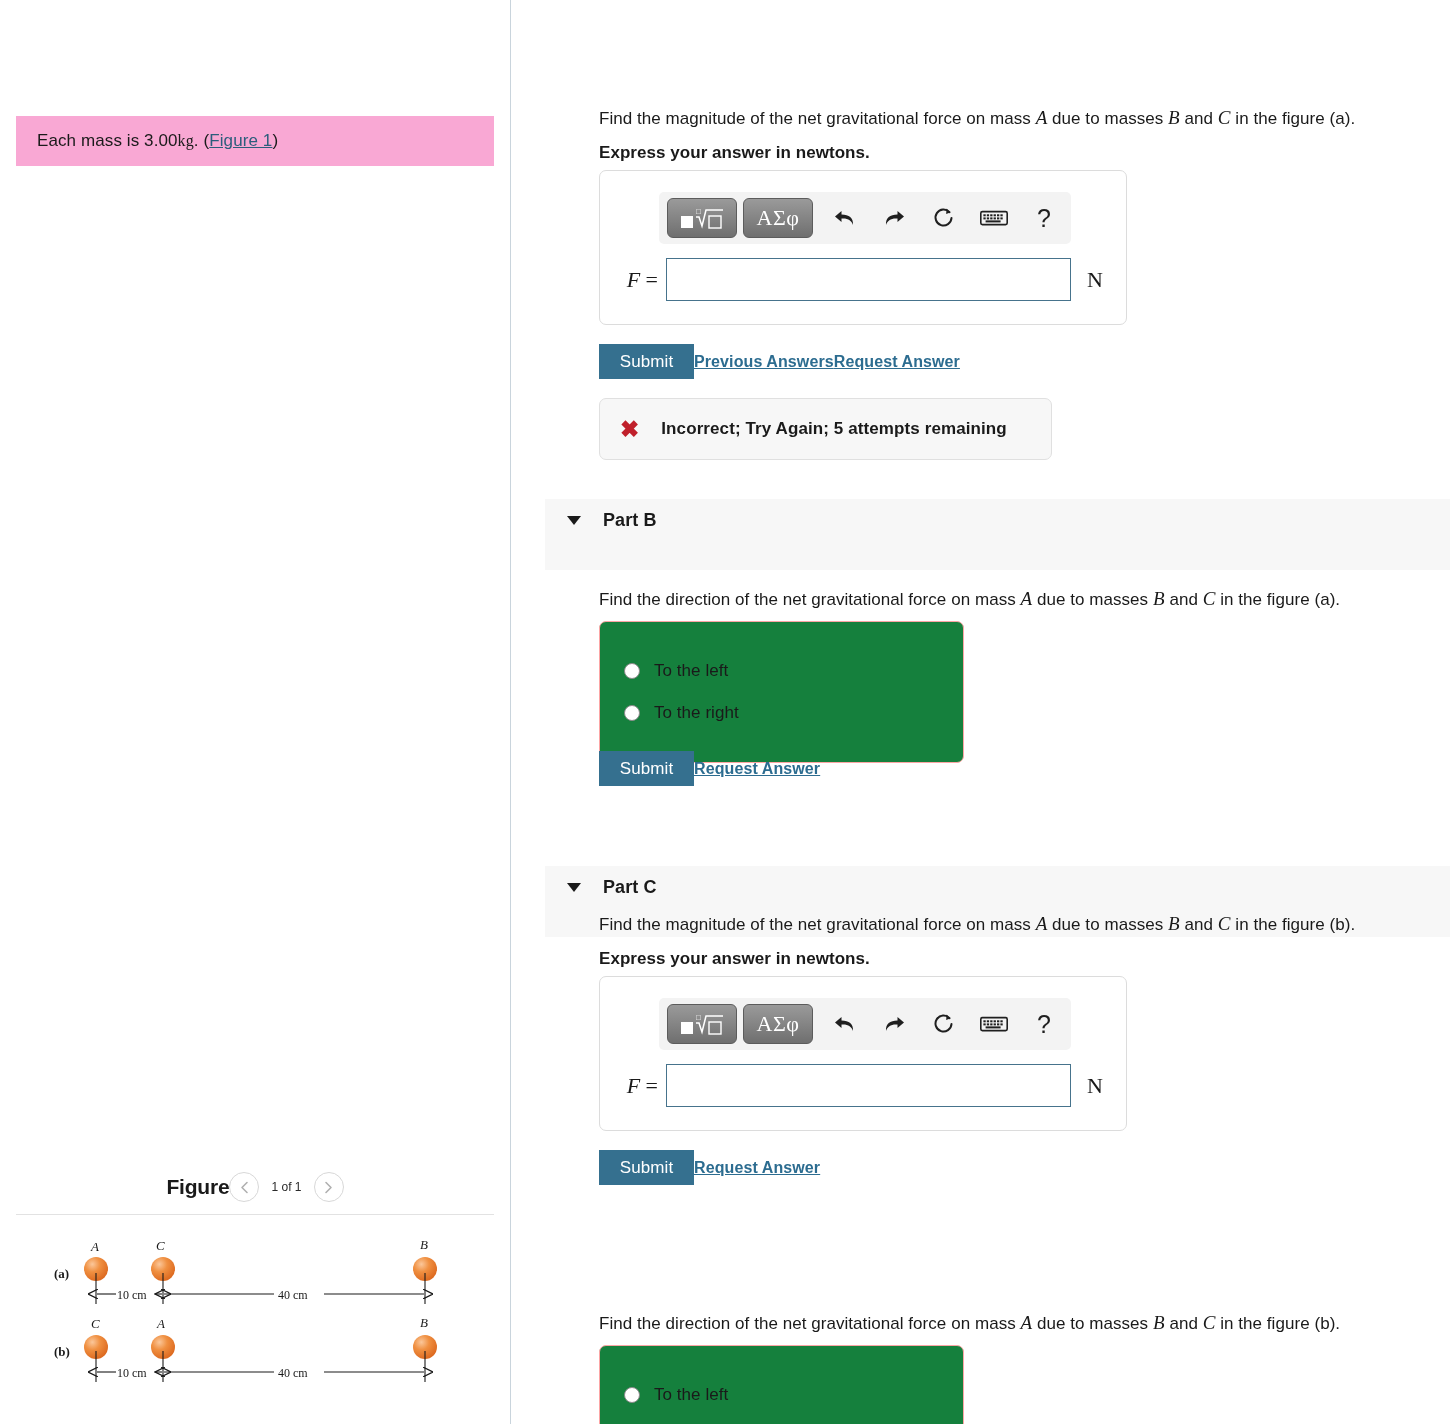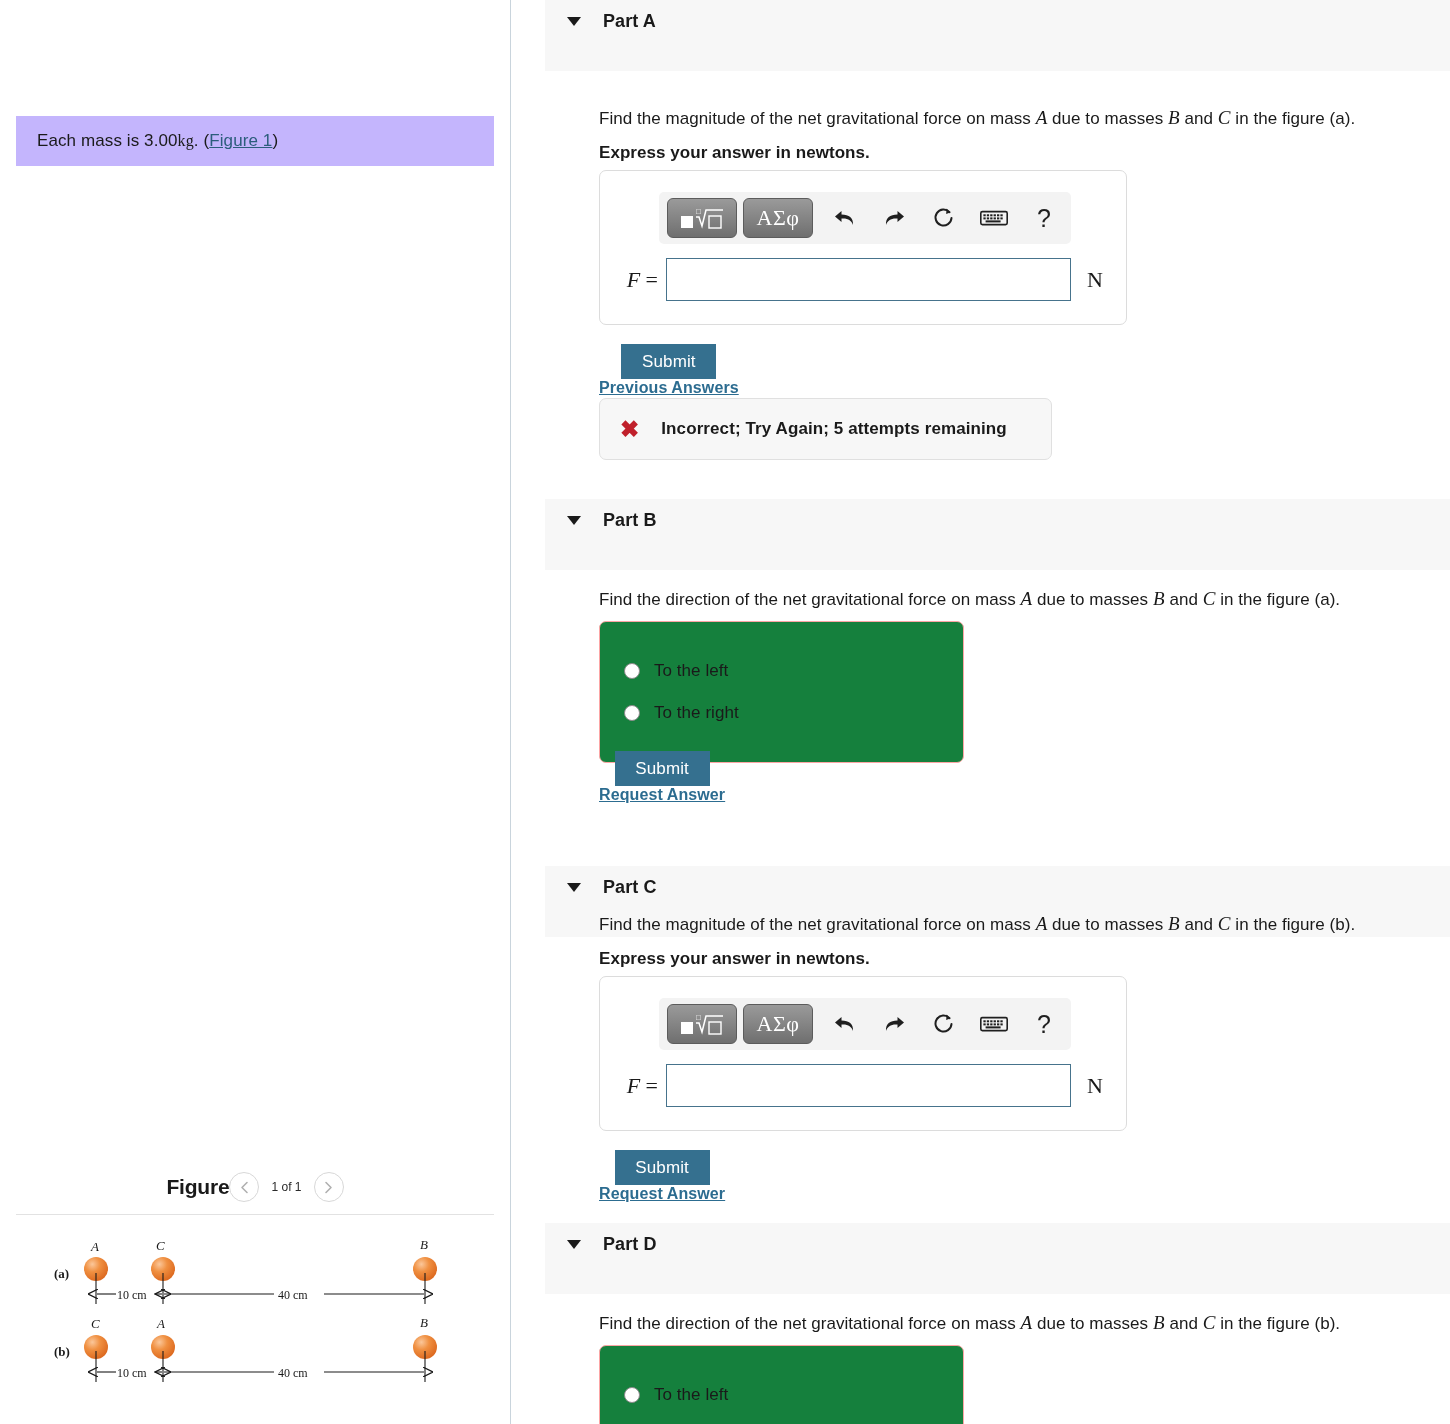--- a/index.html
+++ b/index.html
@@ -20,21 +20,21 @@
     position: relative;
     border-right: 1px solid #c9d4dc;
     flex: 0 0 511px;
     background: #fff;
   }
 
   .intro-box {
     position: absolute;
     left: 16px; top: 116px;
     width: 478px; height: 50px;
-    background: #c4b5fd;
+    background: #f9a8d4;
     display: flex; align-items: center;
     padding-left: 21px;
     font-size: 17px;
     letter-spacing: .1px;
   }
   .intro-box .kg { font-family: "Liberation Serif", serif; font-size: 16px; }
   .fig-link {
     color: #2c5d7c; text-decoration: underline;
   }
 
@@ -155,21 +155,21 @@
     padding: 0 8px;
     font-family: "Liberation Sans", sans-serif;
     outline: none;
   }
   .eq-unit {
     font-family: "Liberation Serif", serif;
     font-size: 22px; margin-left: 16px;
   }
 
   
-  .btn-row { position: absolute; left: 88px; display: flex; align-items: center; flex-direction: column; }
+  .btn-row { position: absolute; left: 88px; display: flex; align-items: center; }
   .btn-submit {
     background: #35708f;
     color: #fff;
     border: none;
     width: 95px; height: 35px;
     font-size: 17px;
     font-family: "Liberation Sans", sans-serif;
     cursor: pointer;
     letter-spacing: .1px;
   }
@@ -313,26 +313,20 @@
         <line x1="138" y1="144" x2="146" y2="144" stroke="#1a1a1a" stroke-width="1.1" marker-end="url(#arrR)"></line>
         <line x1="148" y1="144" x2="258" y2="144" stroke="#1a1a1a" stroke-width="1.1" marker-start="url(#arrL)"></line>
         <text class="ftext" x="262" y="149" font-size="12" fill="#1a1a1a">40 cm</text>
         <line x1="308" y1="144" x2="408" y2="144" stroke="#1a1a1a" stroke-width="1.1" marker-end="url(#arrR)"></line>
       </svg>
     </div>
   </div>
 
   <div class="right-panel">
 
-    <div class="part-band" style="top:0px;">
-      <div class="part-band-inner">
-        <span class="caret"></span>
-        <span class="part-label">Part A</span>
-      </div>
-    </div>
 
     <div class="q-text" style="top:105px;">
       <span>Find the magnitude of the net gravitational force on mass </span><span class="mvar">A</span><span> due to masses </span><span class="mvar">B</span><span> and </span><span class="mvar">C</span><span> in the figure (a).</span>
     </div>
 
     <div class="q-text q-bold" style="top:141px;">Express your answer in newtons.</div>
 
     <div class="answer-box" style="top:170px;">
       <div class="mathbar">
         <div class="mb-btn">
@@ -494,26 +488,20 @@
         <input class="ans-input" type="text" value="" style="">
         <span class="eq-unit">N</span>
       </div>
     </div>
 
     <div class="btn-row" style="top:1150px;">
       <button class="btn-submit">Submit</button>
       <span class="link">Request Answer</span>
     </div>
 
-    <div class="part-band" style="top:1223px;">
-      <div class="part-band-inner">
-        <span class="caret"></span>
-        <span class="part-label">Part D</span>
-      </div>
-    </div>
 
     <div class="q-text" style="top:1310px;">
       <span>Find the direction of the net gravitational force on mass </span><span class="mvar">A</span><span> due to masses </span><span class="mvar">B</span><span> and </span><span class="mvar">C</span><span> in the figure (b).</span>
     </div>
 
     <div class="radio-box" style="top:1345px;">
       <div class="radio-item">
         <span class="radio-dot"></span>
         <span class="radio-label">To the left</span>
       </div>

